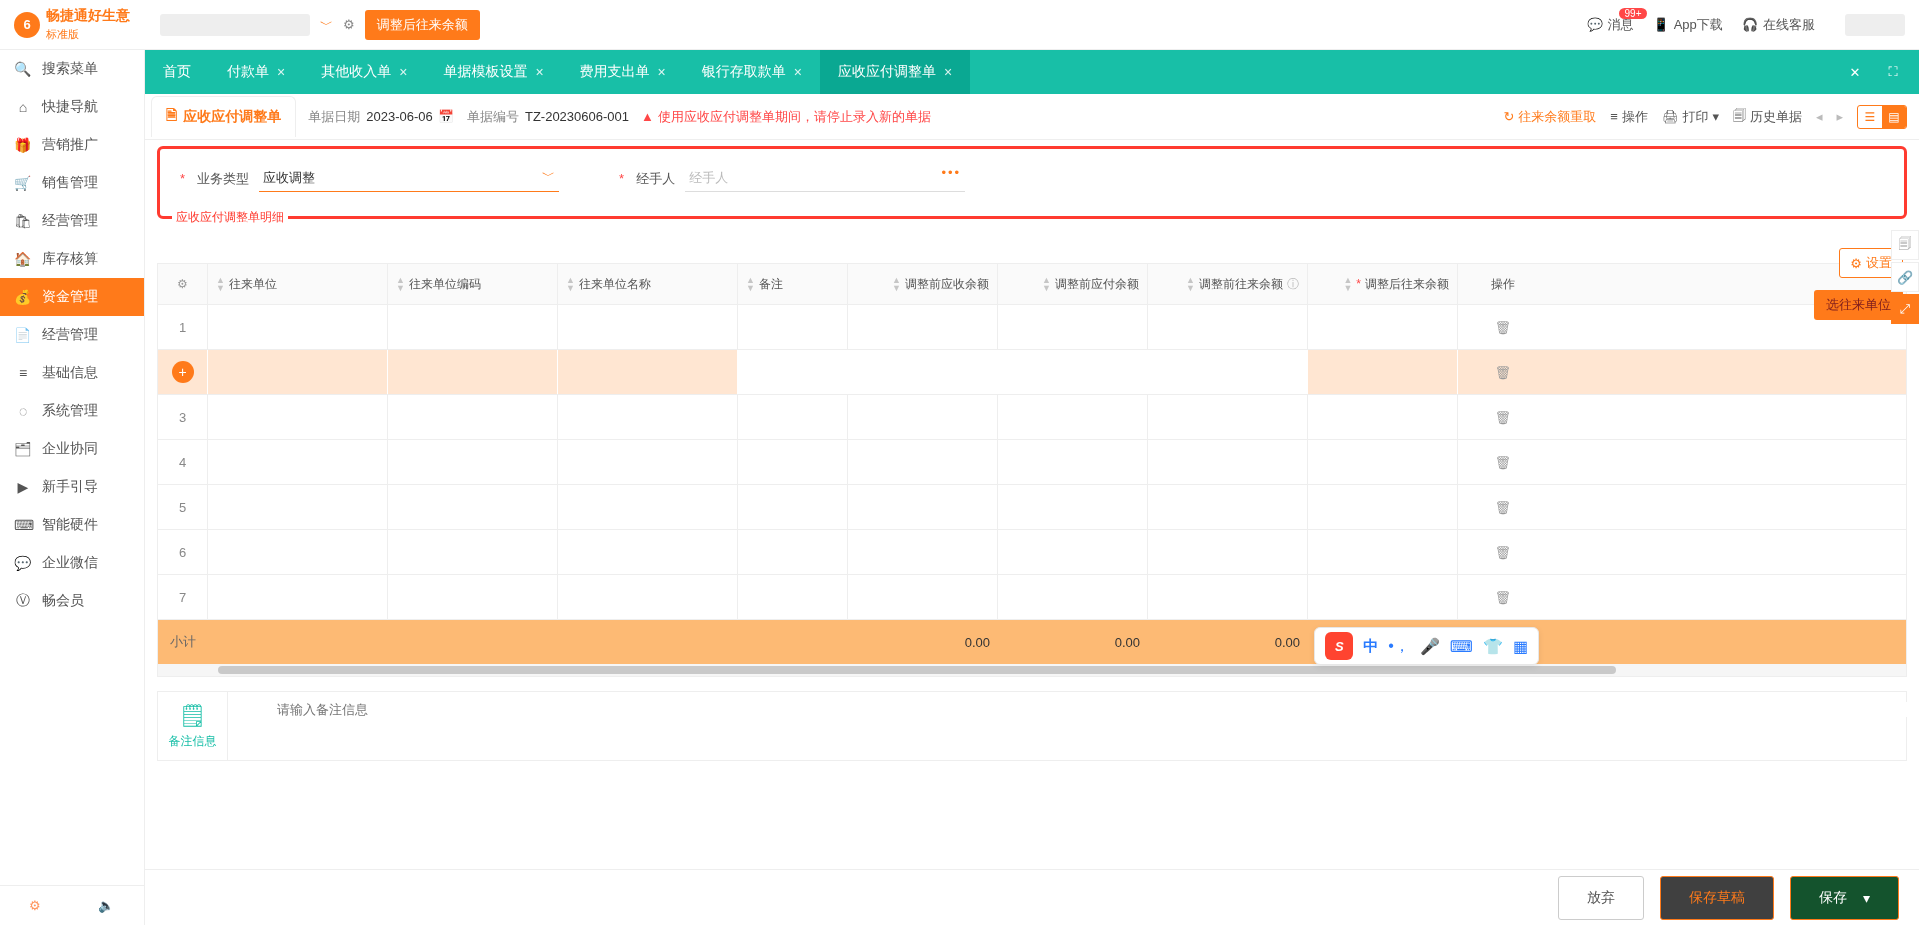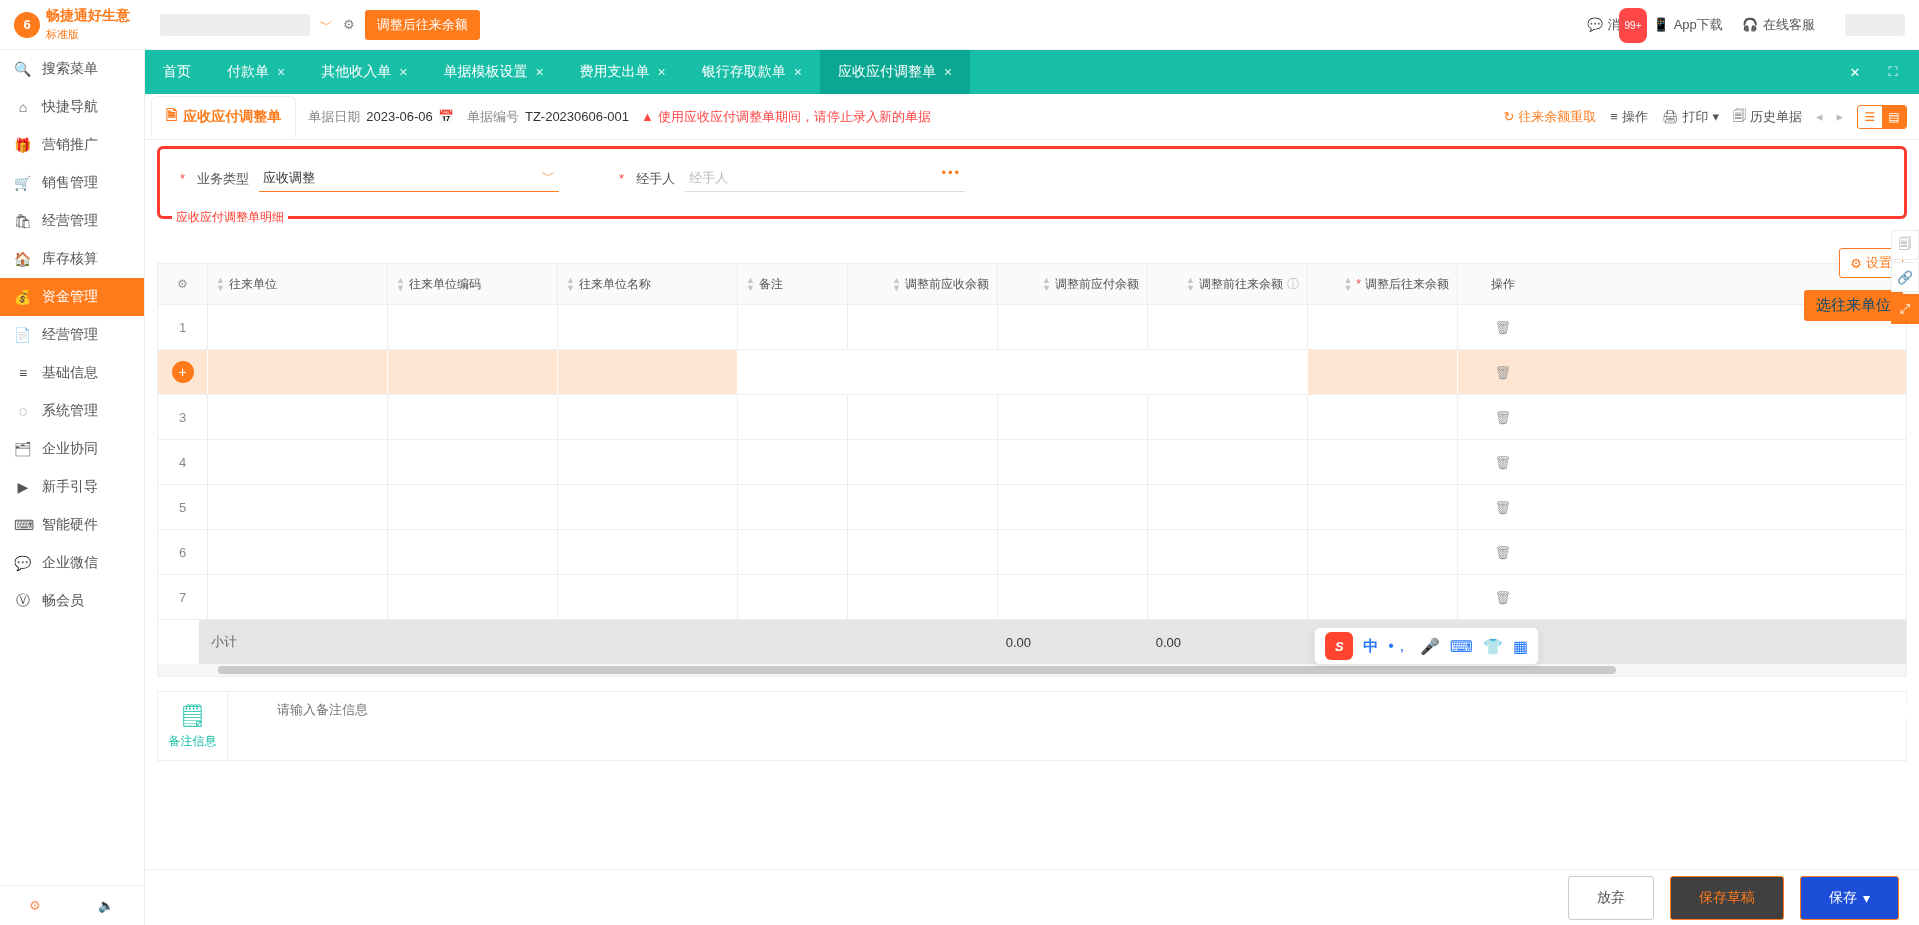--- a/index.html
+++ b/index.html
@@ -12,21 +12,21 @@
 .logo-badge { width: 26px; height: 26px; background: #ff7a1a; border-radius: 50%; display: flex; align-items: center; justify-content: center; color: #fff; font-weight: bold; }
 .logo-text { color: #ff7a1a; font-weight: 600; font-size: 14px; }
 .logo-sub { color: #ff7a1a; font-size: 11px; margin-top: 2px; }
 .topbar .org { margin-left: 30px; display: flex; align-items: center; gap: 10px; color: #666; }
 .org-box { width: 150px; height: 22px; background: #eee; border-radius: 3px; display: flex; align-items: center; padding: 0 8px; color:#888; }
 .chev { color: #ff7a1a; }
 .gear-sm { color: #888; }
 .btn-org { background: #ff7a1a; color: #fff; border: none; padding: 6px 12px; border-radius: 3px; cursor: pointer; font-size: 13px; }
 .topbar-right { margin-left: auto; display: flex; align-items: center; gap: 20px; color: #555; }
 .pill-badge { position: relative; }
-.pill-badge .count { position: absolute; top: -8px; right: -14px; background: #ff4747; color: #fff; font-size: 10px; padding: 12px 6px; border-radius: 8px; }
+.pill-badge .count { position: absolute; top: -8px; right: -14px; background: #ff4747; color: #fff; font-size: 10px; padding: 0 6px; border-radius: 8px; }
 .tb-item { display: flex; align-items: center; gap: 4px; cursor: pointer; }
 .avatar-block { width: 60px; height: 22px; background: #eee; border-radius: 3px; margin-left: 10px; }
 
 
 .body-row { display: flex; flex: 1; min-height: 0; }
 
 
 .sidebar { width: 145px; border-right: 1px solid #eee; display: flex; flex-direction: column; }
 .side-list { flex: 1; overflow: auto; }
 .side-item { display: flex; align-items: center; gap: 10px; padding: 10px 14px; color: #555; cursor: pointer; font-size: 14px; }
@@ -68,21 +68,21 @@
 .req { color: #ff4747; margin-right: 2px; }
 .flabel { color: #555; font-size: 13px; }
 .fsel { border: none; border-bottom: 1px solid #ff7a1a; min-width: 300px; padding: 4px 24px 4px 4px; position: relative; color: #333; }
 .fsel .dd { position: absolute; right: 4px; top: 2px; color: #ff7a1a; }
 .finp { border: none; border-bottom: 1px solid #ddd; min-width: 280px; padding: 4px; color: #bbb; position: relative; }
 .finp .dots { position: absolute; right: 4px; top: 0; color: #ff7a1a; letter-spacing: 2px; }
 .undercut { position: absolute; left: 12px; bottom: -10px; background: #fff; color: #ff3b30; font-size: 12px; padding: 0 4px; }
 
 .rightactions { position: absolute; right: 16px; top: 108px; display: flex; flex-direction: column; align-items: flex-end; gap: 12px; }
 .btn-outline { border: 1px solid #ff7a1a; color: #ff7a1a; background: #fff; padding: 5px 10px; border-radius: 3px; display: flex; align-items: center; gap: 4px; cursor: pointer; font-size: 13px; }
-.btn-solid { border: none; color: #0c4a6e; background: #ff7a1a; padding: 6px 12px; border-radius: 3px; cursor: pointer; font-size: 15px; }
+.btn-solid { border: none; color: #7f1d1d; background: #ff7a1a; padding: 6px 12px; border-radius: 3px; cursor: pointer; font-size: 13px; }
 
 
 .tablewrap { margin-top: 44px; border: 1px solid #eee; }
 .thead, .trow, .tfoot { display: grid; grid-template-columns: 50px 180px 170px 180px 110px 150px 150px 160px 150px 90px; align-items: center; }
 .thead { background: #fafafa; border-bottom: 1px solid #eee; }
 .th { padding: 10px 8px; font-size: 12px; color: #555; display: flex; align-items: center; gap: 4px; border-right: 1px solid #eee; min-height: 40px; }
 .th.first { justify-content: center; color: #999; }
 .sort { color: #c6c6c6; font-size: 9px; line-height: 8px; display: flex; flex-direction: column; }
 .th .req2 { color: #ff4747; }
 .info-ico { color: #bbb; }
@@ -90,40 +90,40 @@
 
 .trow { border-bottom: 1px solid #eee; min-height: 44px; }
 .td { padding: 6px 8px; border-right: 1px solid #eee; min-height: 44px; display: flex; align-items: center; justify-content: flex-start; font-size: 13px; color: #555; }
 .td.idx { justify-content: center; color: #888; }
 .td.op { justify-content: center; color: #999; cursor: pointer; border-right: none; }
 .trow.hl { background: #ffe6d2; }
 .trow.hl .td { border-right-color: #fff; }
 .trow.hl .td.white { background: #fff; }
 .addcircle { width: 22px; height: 22px; border-radius: 50%; background: #ff7a1a; color: #fff; display: flex; align-items: center; justify-content: center; font-size: 14px; }
 
-.tfoot { background: #e5e5e5; min-height: 40px; margin-left: 41px; }
+.tfoot { background: #fdba74; min-height: 40px; }
 .tfoot .td { border-right: none; justify-content: flex-end; font-size: 13px; color: #333; }
 .tfoot .td.first { justify-content: center; color: #666; }
 
 .hscroll { height: 12px; background: #f6f6f6; position: relative; }
 .hscroll .thumb { position: absolute; left: 60px; top: 2px; height: 8px; width: 80%; background: #c9c9c9; border-radius: 4px; }
 
 
 .remarkbox { margin-top: 14px; border: 1px solid #eee; display: flex; min-height: 70px; }
 .remark-left { width: 70px; border-right: 1px solid #eee; display: flex; flex-direction: column; align-items: center; justify-content: center; gap: 4px; color: #18bfa7; font-size: 12px; }
 .remark-left .ico { font-size: 22px; }
 .remark-body { flex: 1; padding: 10px; }
 .remark-body input { width: 100%; border: none; outline: none; font-size: 13px; color: #999; margin-left: 39px; }
 
 
 .footer { height: 56px; border-top: 1px solid #eee; display: flex; align-items: center; justify-content: flex-end; gap: 16px; padding-right: 20px; }
 .fbtn { padding: 12px 28px; border-radius: 3px; font-size: 14px; cursor: pointer; }
 .fbtn.ghost { background: #fff; border: 1px solid #ccc; color: #555; }
 .fbtn.outline { background: #404040; border: 1px solid #ff7a1a; color: #ff7a1a; }
-.fbtn.primary { background: #1d4ed8; border: 1px solid #ff7a1a; color: #fff; display: flex; align-items: center; gap: 6px; }
+.fbtn.primary { background: #14532d; border: 1px solid #ff7a1a; color: #fff; display: flex; align-items: center; gap: 16px; }
 
 
 .rightrail { position: absolute; right: 0; top: 180px; display: flex; flex-direction: column; gap: 2px; }
 .rail-btn { width: 28px; height: 30px; background: #fff; border: 1px solid #eee; display: flex; align-items: center; justify-content: center; color: #999; cursor: pointer; }
 .rail-btn.accent { background: #ff7a1a; color: #fff; border-color: #ff7a1a; }
 
 
 .imebar { position: absolute; right: 380px; bottom: 260px; display: flex; align-items: center; gap: 10px; background: #fff; border: 1px solid #e7e7e7; border-radius: 6px; padding: 4px 10px; box-shadow: 0 2px 6px rgba(0,0,0,.08); }
 .ime-logo { width: 28px; height: 28px; background: #ff4430; border-radius: 6px; color: #fff; display: flex; align-items: center; justify-content: center; font-weight: bold; font-style: italic; }
 .ime-ico { color: #2a7bff; font-size: 16px; }

